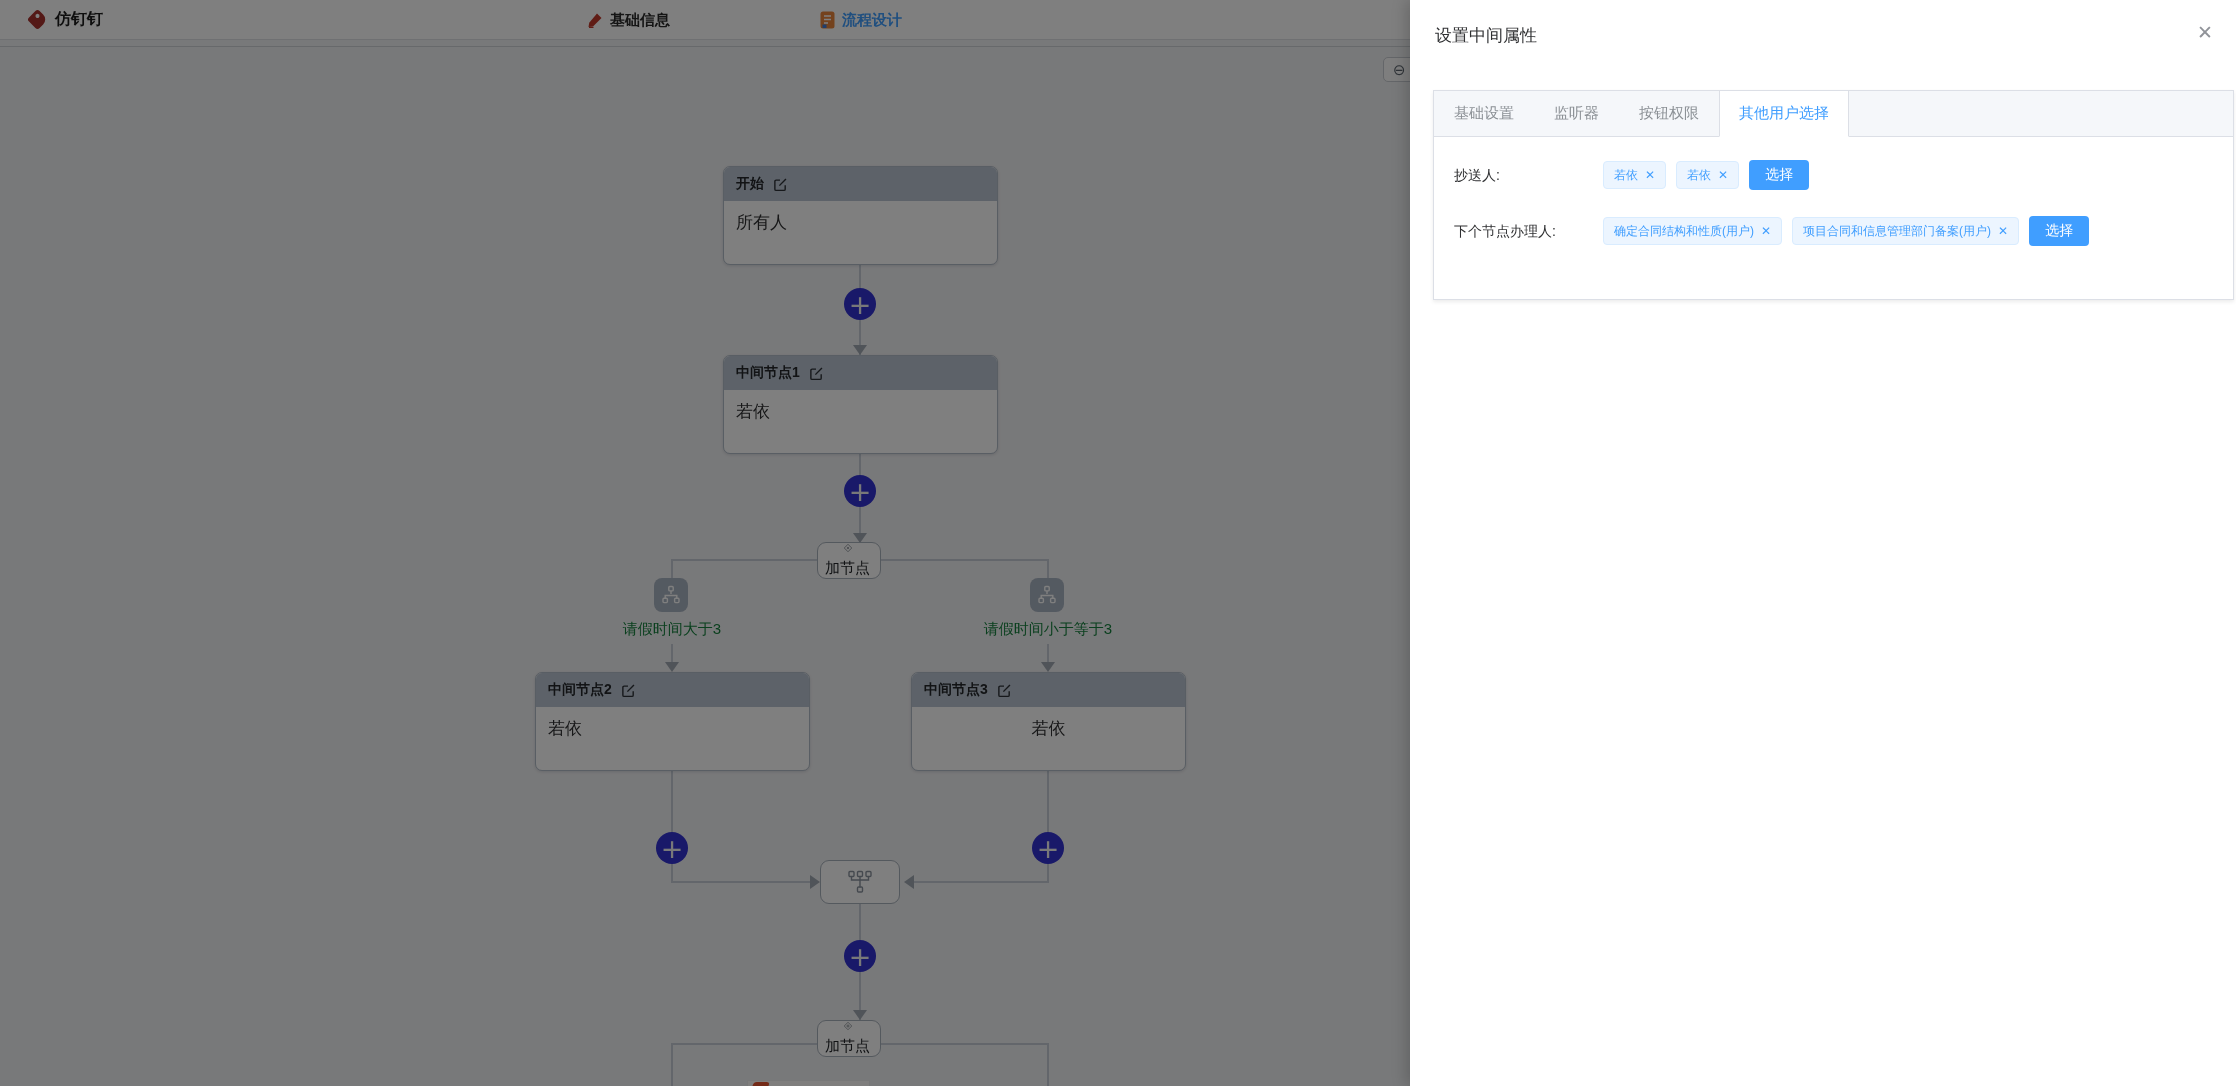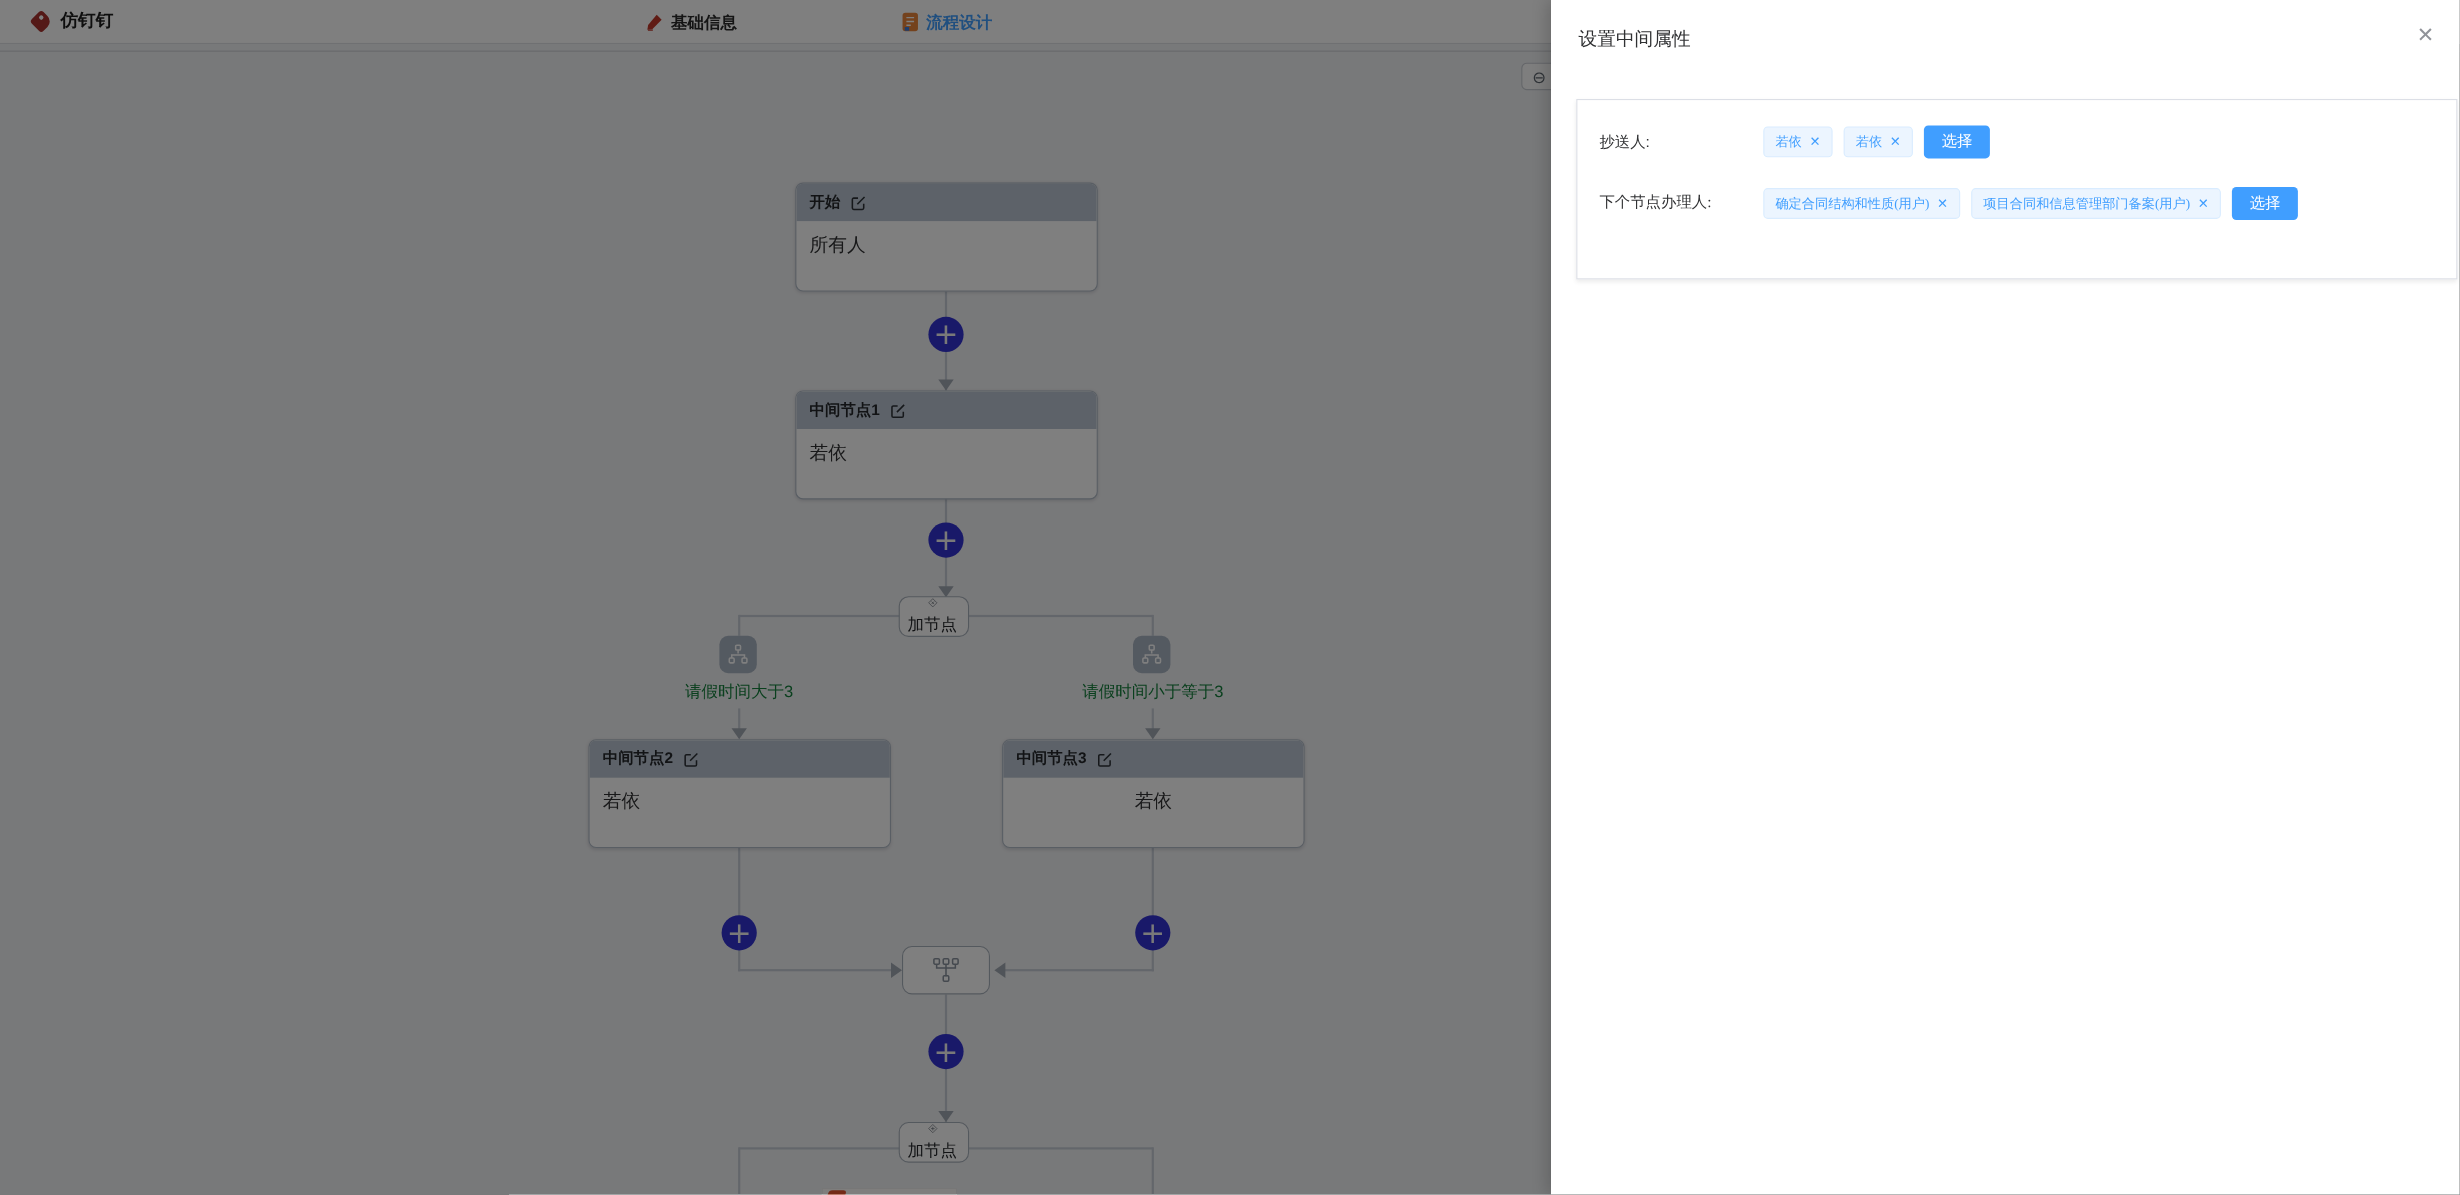--- a/index.html
+++ b/index.html
@@ -85,21 +85,21 @@
     border:1px solid #dcdfe6; box-shadow:0 2px 4px rgba(0,0,0,.08); }
   .tabs-header { height:46px; background:#f5f7fa; border-bottom:1px solid #dcdfe6;
     display:flex; align-items:stretch; }
   .tab-item { padding:0 19px; display:flex; align-items:center; font-size:15px; color:#8b9095;
     cursor:pointer; border-left:1px solid transparent; border-right:1px solid transparent; }
   .tab-item.active { background:#fff; color:#409EFF; border-left:1px solid #dcdfe6;
     border-right:1px solid #dcdfe6; margin-bottom:-1px; border-bottom:1px solid #fff; }
   .tabs-content { min-height:162px; padding:23px 20px 28px 20px; }
 
   .form-row { display:flex; align-items:flex-start; margin-bottom:26px; }
-  .form-row:last-child { margin-bottom:0;font-family:Liberation Serif, serif; }
+  .form-row:last-child { margin-bottom:0; }
   .form-label { width:149px; flex:none; font-size:14px; color:#303133; line-height:30px; }
   .form-value { display:flex; align-items:center; flex-wrap:wrap; gap:10px; }
   .el-tag { height:28px; display:inline-flex; align-items:center; gap:7px; padding:0 10px;
     background:#ecf5ff; border:1px solid #d9ecff; border-radius:4px;
     font-size:12px; color:#409EFF; white-space:nowrap; }
   .el-tag .tag-close { font-size:12px; cursor:pointer; color:#409EFF; }
   .btn-primary { height:30px; padding:0 16px; background:#409EFF; border:none; border-radius:4px;
     color:#ffffff; font-size:14px; cursor:pointer; display:inline-flex; align-items:center;
     font-family:inherit; }
 
@@ -269,20 +269,26 @@
   </div>
 </div>
 
 <div class="overlay"></div>
 
 <div class="drawer">
   <div class="drawer-title">设置中间属性</div>
   <div class="drawer-close">✕</div>
 
   <div class="tabs-card">
+    <div class="tabs-header">
+      <div class="tab-item">基础设置</div>
+      <div class="tab-item">监听器</div>
+      <div class="tab-item">按钮权限</div>
+      <div class="tab-item active">其他用户选择</div>
+    </div>
 
     <div class="tabs-content">
 
       <div class="form-row">
         <div class="form-label">抄送人:</div>
         <div class="form-value">
           <span class="el-tag">
             <span>若依</span>
             <span class="tag-close">✕</span>
           </span>

